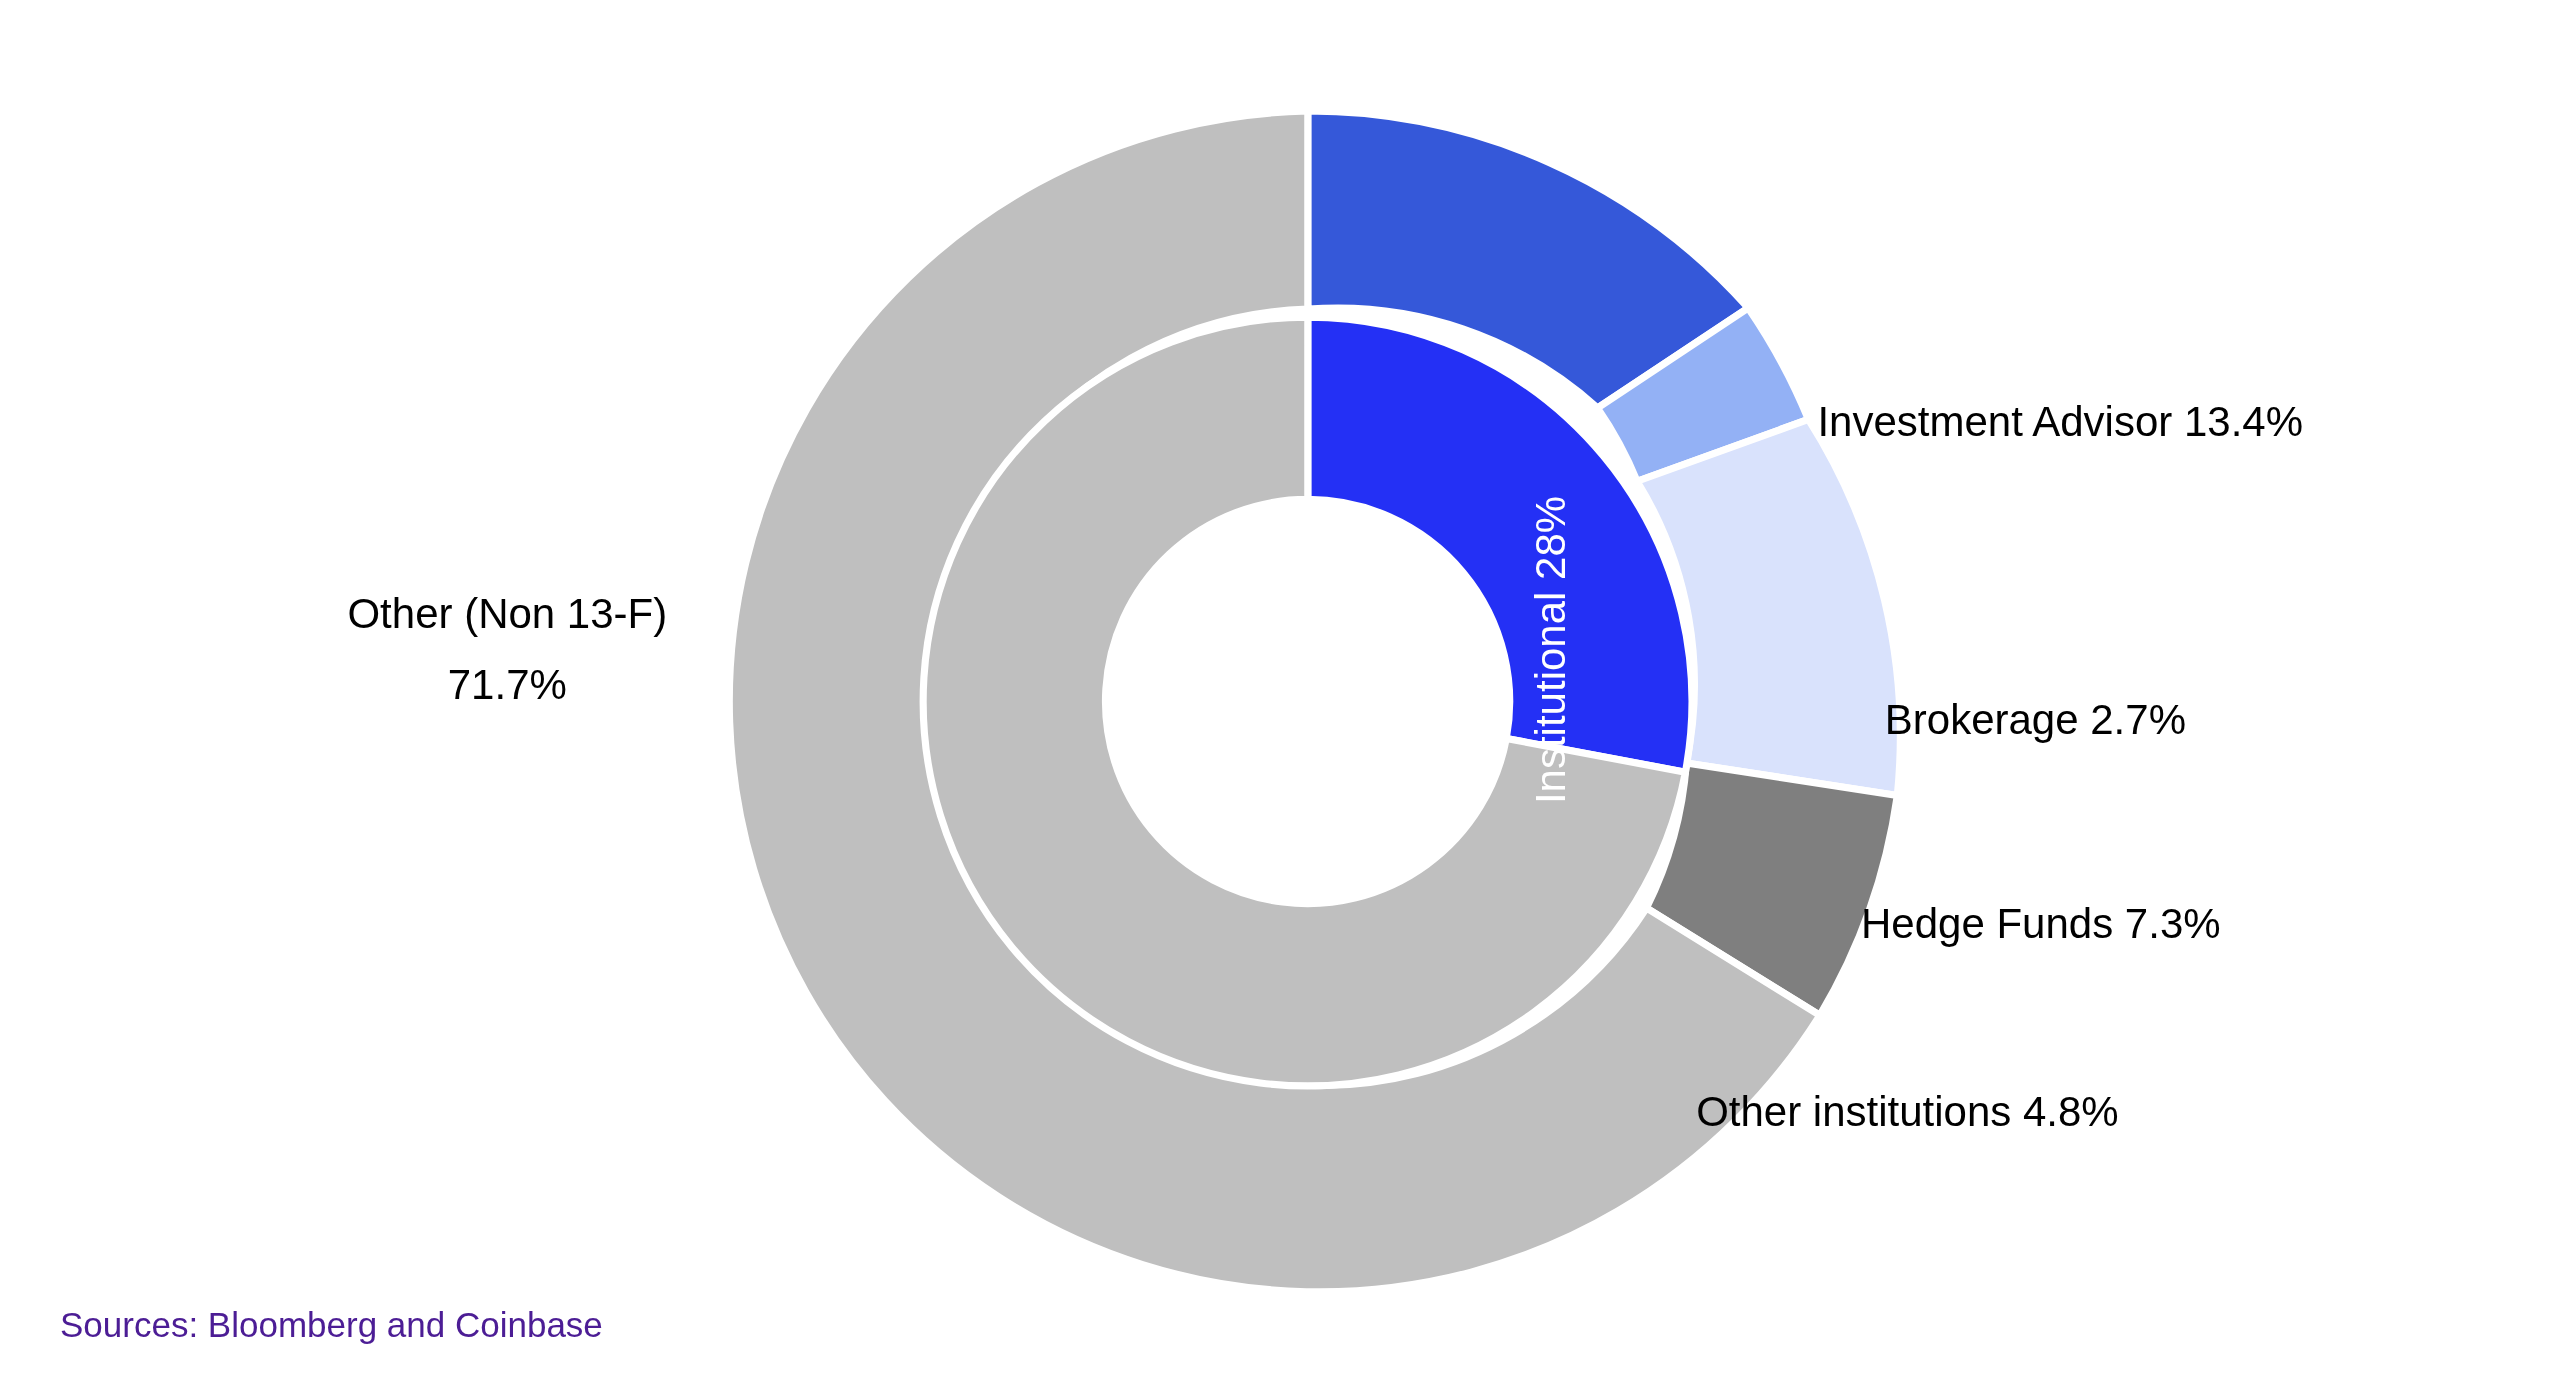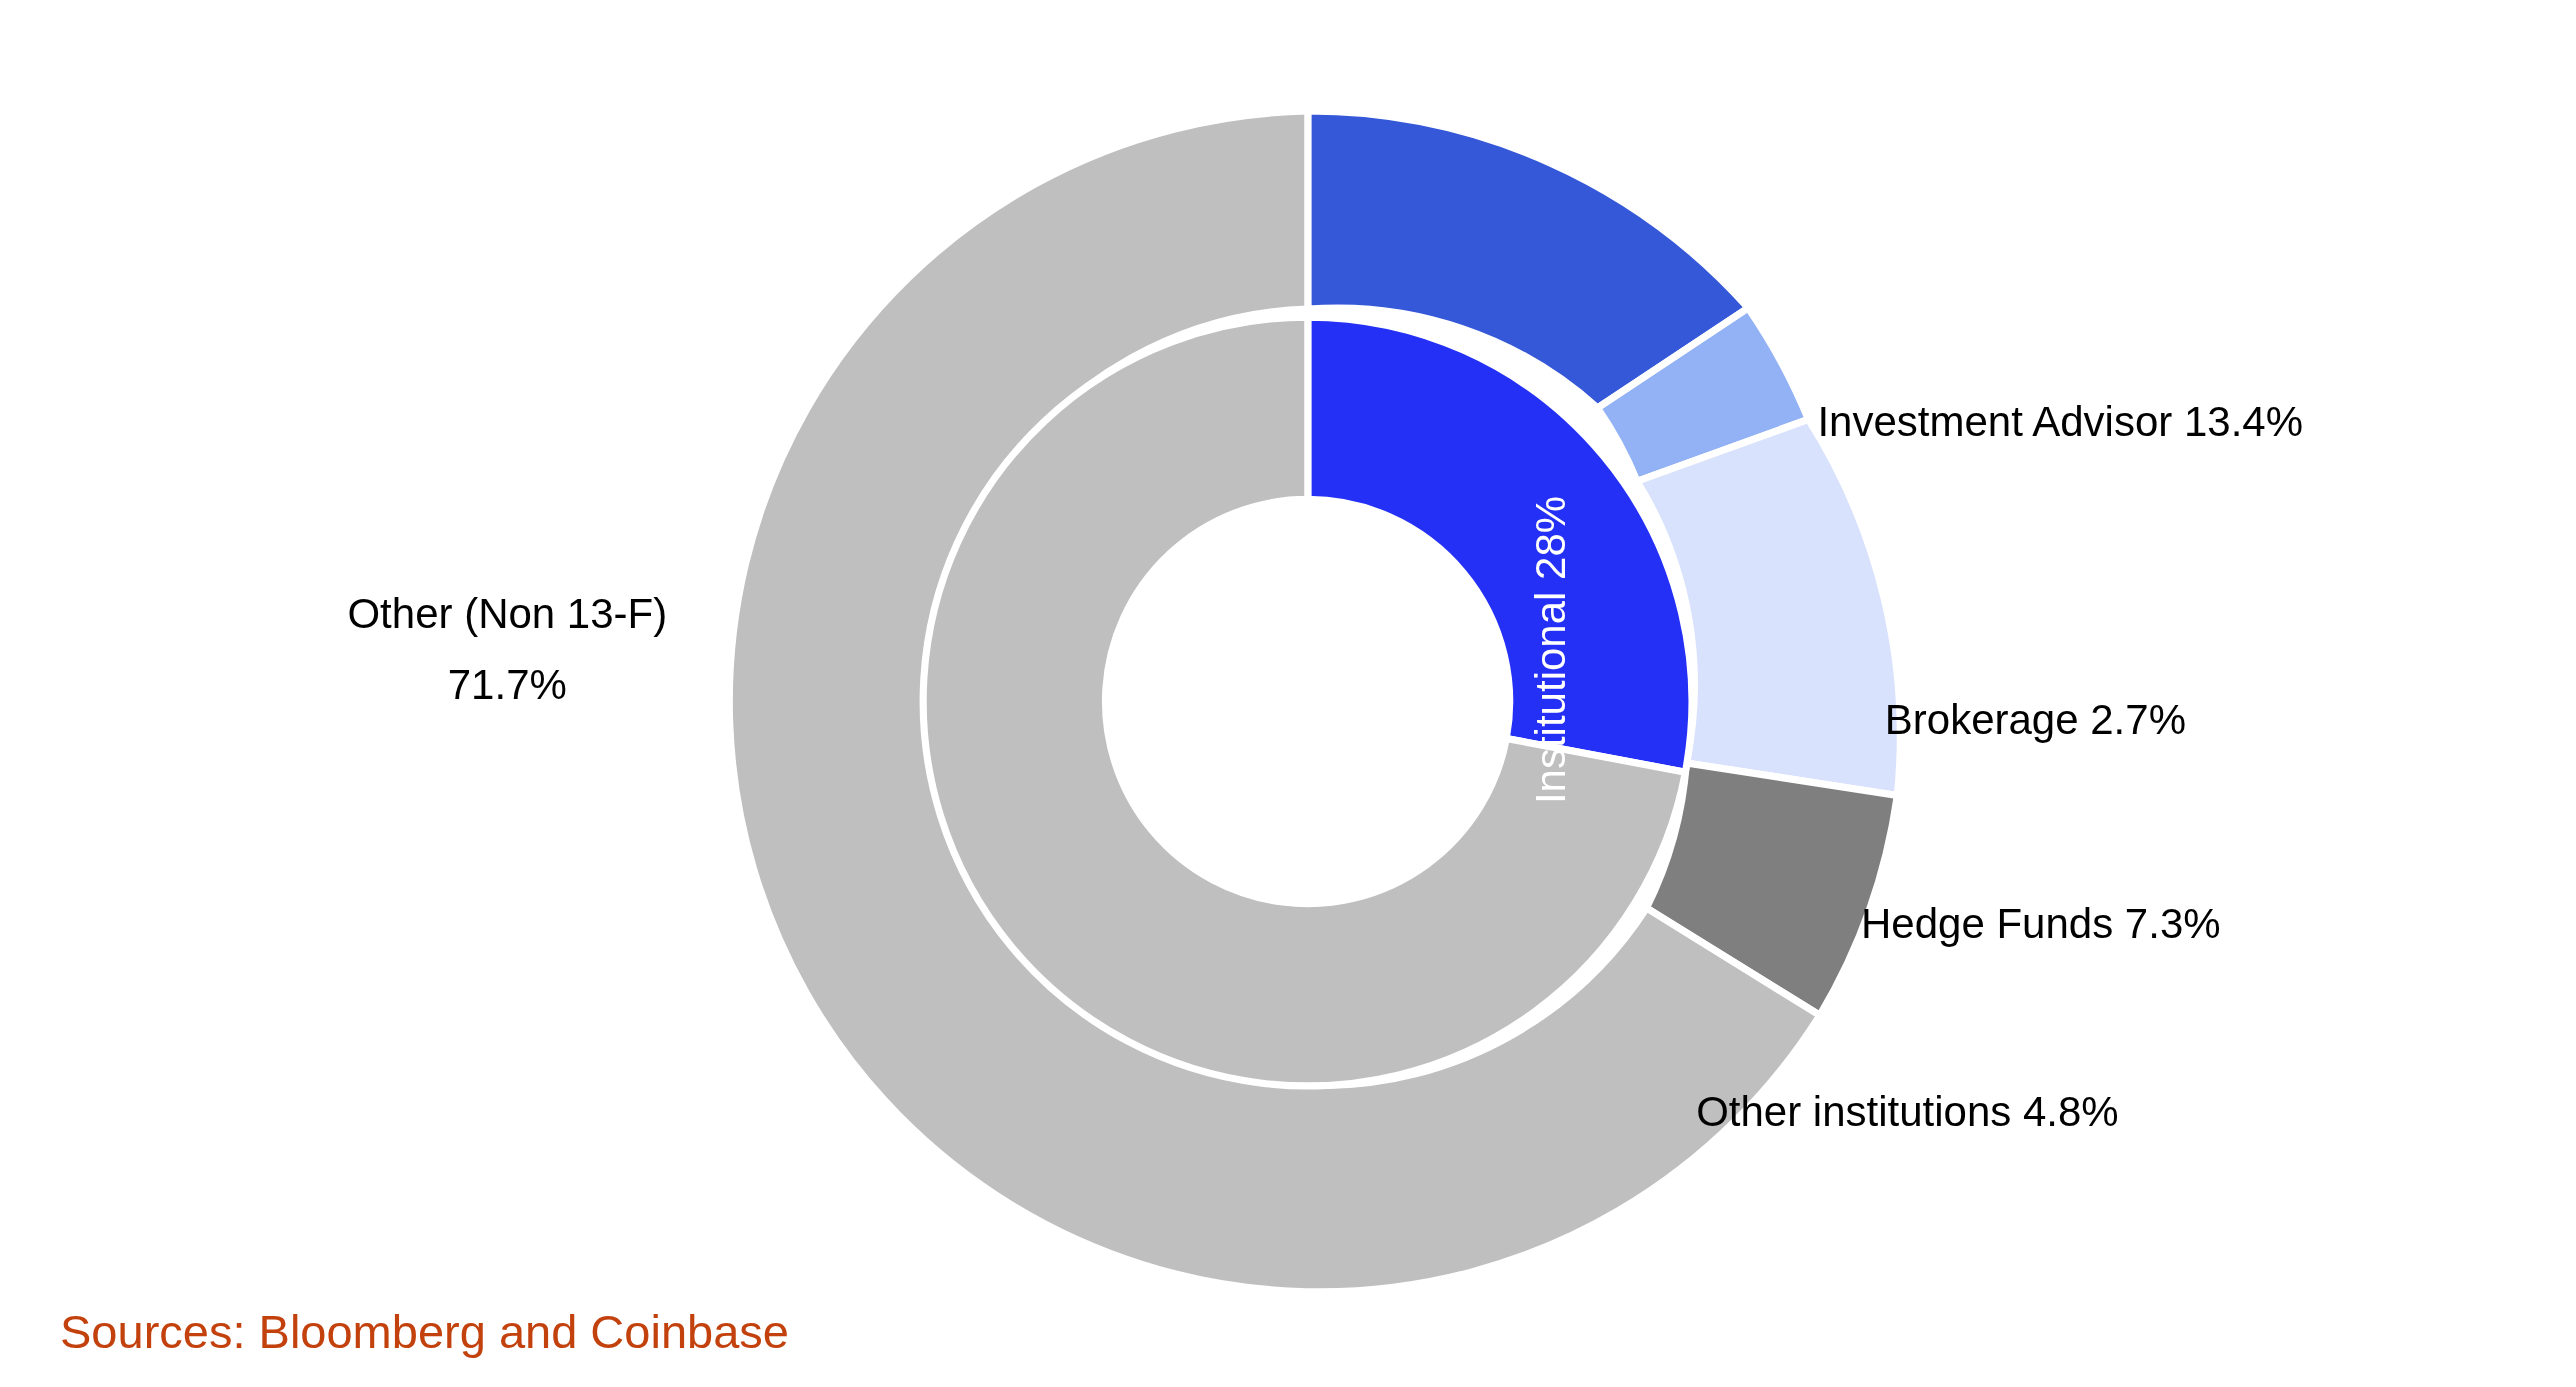--- a/index.html
+++ b/index.html
@@ -40,23 +40,23 @@
   }
   .inner-label-text {
     font-family: "Liberation Sans", sans-serif;
     font-size: 53px;
     fill: #ffffff;
   }
   .source-note {
     position: absolute;
     left: 60px;
     top: 1298px;
-    font-size: 47px;
+    font-size: 35px;
     line-height: 1.1;
-    color: #c2410c;
+    color: #4c1d95;
     white-space: nowrap;
   }
 </style>
 </head>
 <body>
 
 <div id="chart-root">
 
   <svg id="donut-svg" viewBox="0 0 3250 1750">
 

